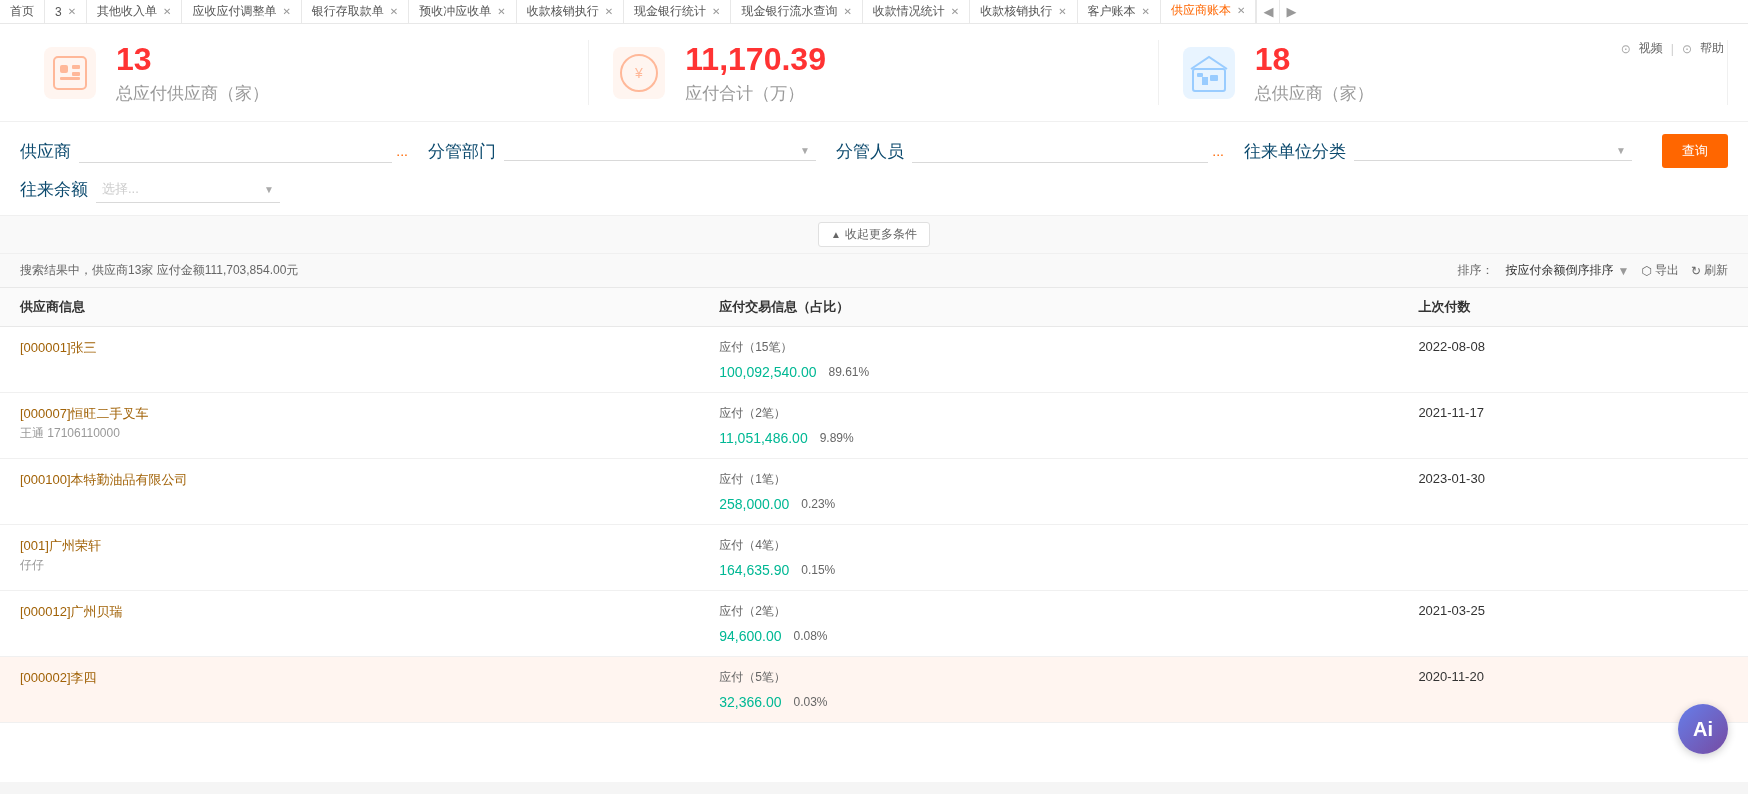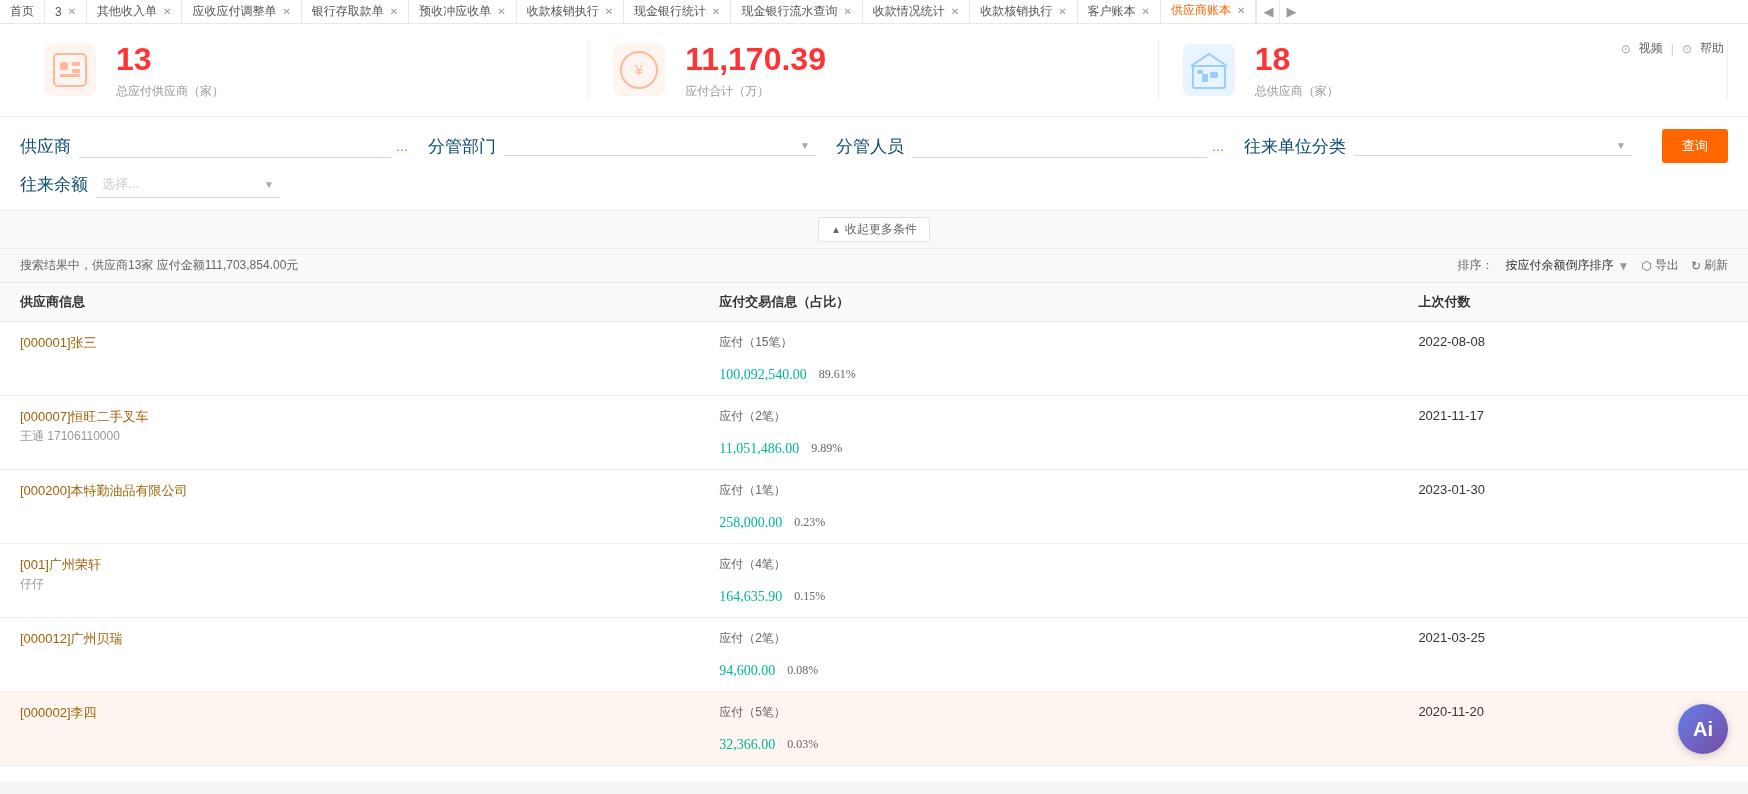--- a/index.html
+++ b/index.html
@@ -71,21 +71,21 @@
       justify-content: center;
     }
     .stat-icon svg { width: 52px; height: 52px; }
     .stat-info .stat-number {
       font-size: 32px;
       font-weight: bold;
       color: #ff3333;
       line-height: 1.2;
     }
     .stat-info .stat-label {
-      font-size: 12px;
+      font-size: 17px;
       color: #999;
       margin-top: 4px;
     }
     .header-actions {
       position: absolute;
       right: 20px;
       top: 16px;
       display: flex;
       align-items: center;
       font-size: 12px;
@@ -240,21 +240,21 @@
     }
     .supplier-sub { color: #999; font-size: 12px; margin-top: 2px; }
     .payable-label { color: #666; font-size: 12px; }
     .payable-amount {
       color: #00b894;
       font-size: 14px;
       font-weight: 500;
       cursor: pointer;
     }
     .payable-percent { color: #666; font-size: 12px; margin-left: 12px; }
-    .payable-row { display: flex; align-items: flex-start; margin-top: 16px; font-family: Liberation Serif, serif; }
+    .payable-row { display: flex; align-items: center; margin-top: 8px; }
 
     
     .table-container {
       overflow-x: auto;
       overflow-y: auto;
     }
 
     
     .ai-badge {
       position: fixed;
@@ -491,21 +491,21 @@
             <td>
               <div class="payable-label">应付（2笔）</div>
               <div class="payable-row">
                 <span class="payable-amount">11,051,486.00</span>
                 <span class="payable-percent">9.89%</span>
               </div>
             </td>
             <td>2021-11-17</td>
           </tr>
           <tr>
-            <td><span class="supplier-link">[000200]本特勤油品有限公司</span></td>
+            <td><span class="supplier-link">[000100]本特勤油品有限公司</span></td>
             <td>
               <div class="payable-label">应付（1笔）</div>
               <div class="payable-row">
                 <span class="payable-amount">258,000.00</span>
                 <span class="payable-percent">0.23%</span>
               </div>
             </td>
             <td>2023-01-30</td>
           </tr>
           <tr>

